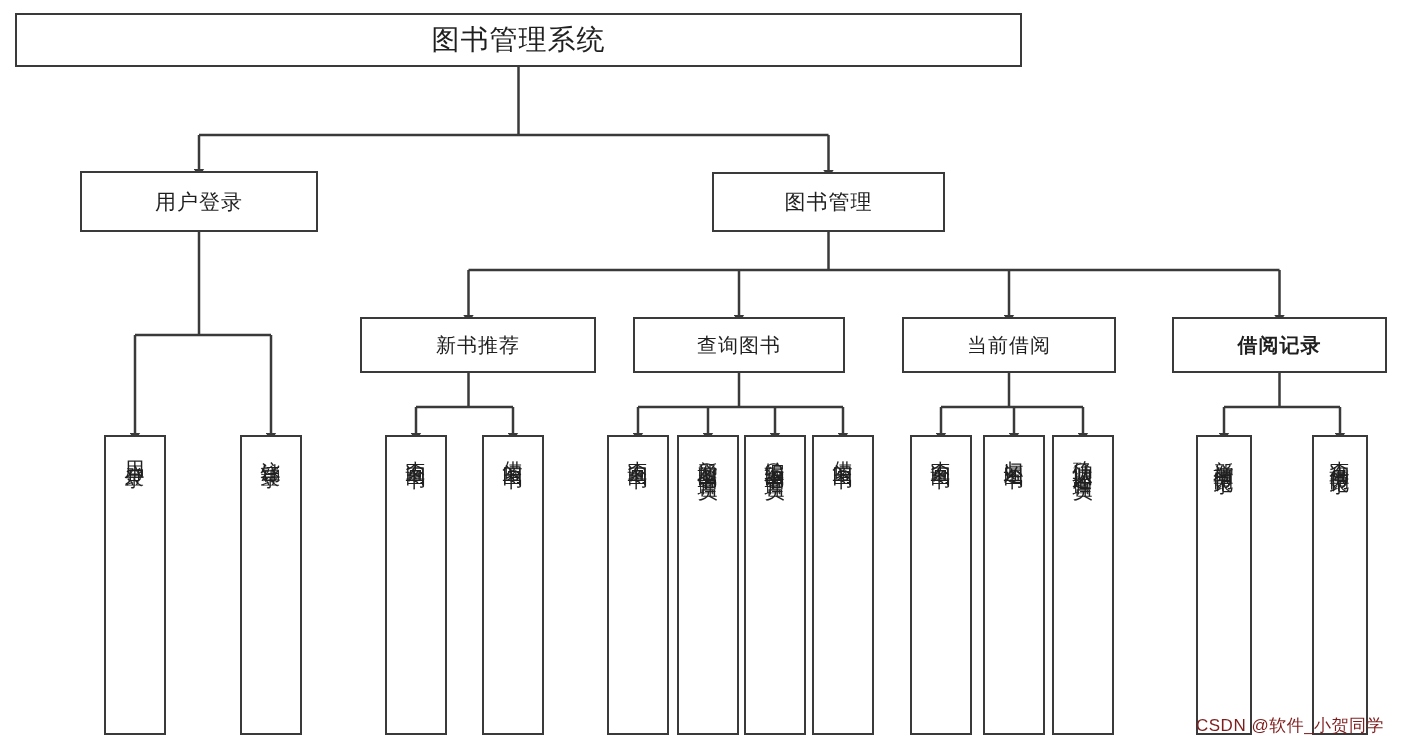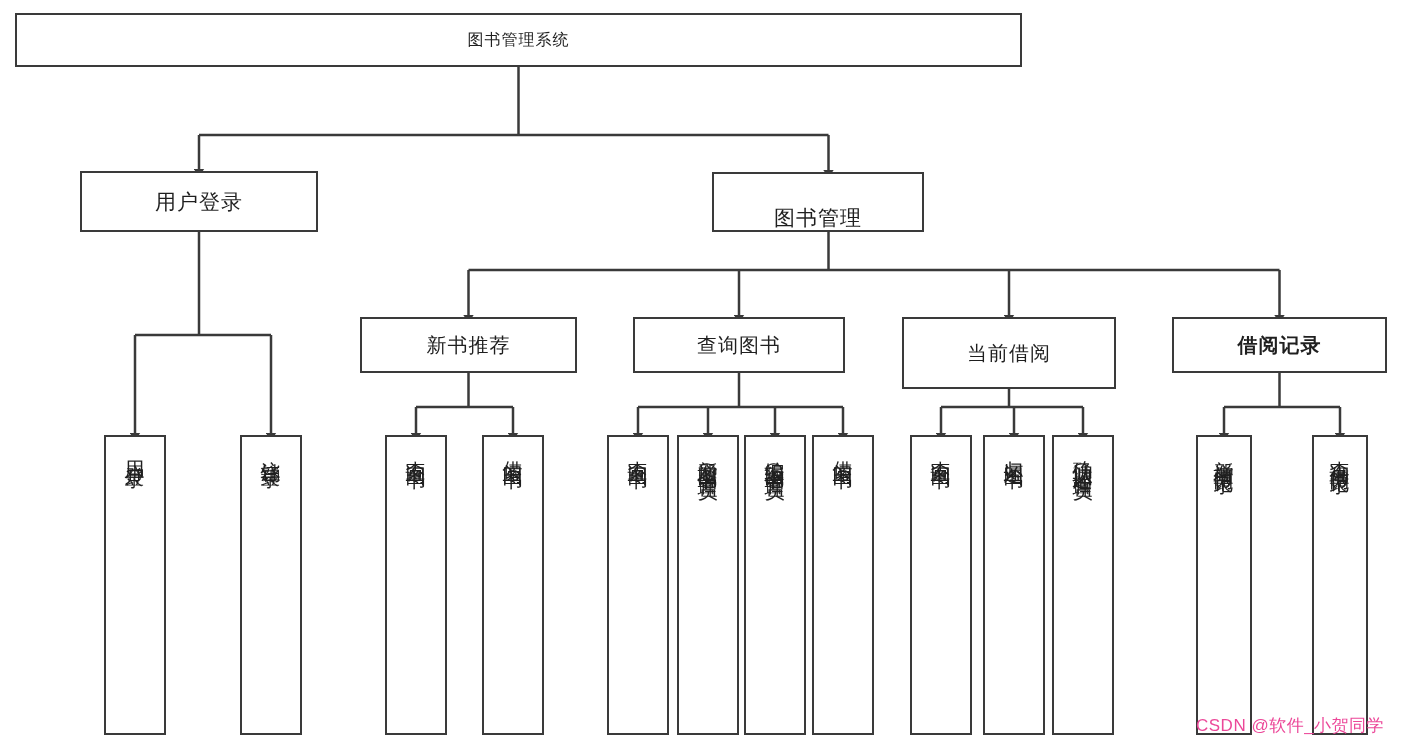--- a/index.html
+++ b/index.html
@@ -19,38 +19,38 @@
     display:flex;align-items:center;justify-content:center;
   }
   .node-label{
     color:#1f1f1f;
     letter-spacing:1px;
     white-space:nowrap;
     text-align:center;
     line-height:1.12;
   }
   .node.horiz .node-label{font-size:21px;}
-  .node.root .node-label{font-size:16px;text-align:right;}
+  .node.root .node-label{font-size:28px;text-align:right;}
   .node.level2 .node-label{font-size:20px;}
 
   
   .node.vert{align-items:flex-start;padding-top:8px;}
   .node.vert .node-label{
     writing-mode:vertical-rl;
     text-orientation:upright;
     font-size:20px;
     letter-spacing:3px;
     line-height:1;
     display:block;
     margin:0 auto;
   }
 
   .watermark{
     position:absolute;
-    color:#ec4899;
+    color:#7f1d1d;
     font-size:17px;
     white-space:nowrap;
     user-select:none;
     letter-spacing:.5px;
   }
 </style>
 </head>
 <body>
 
 <div id="diagram-root">
@@ -97,30 +97,30 @@
       </g>
   </svg>
 
   <div id="node-layer">
       <div class="node horiz root" style="left: 15px; top: 13px; width: 1007px; height: 54px;">
         <span class="node-label">图书管理系统</span>
       </div>
       <div class="node horiz " style="left: 80px; top: 171px; width: 238px; height: 61px;">
         <span class="node-label">用户登录</span>
       </div>
-      <div class="node horiz " style="left: 712px; top: 172px; width: 212px; height: 60px; align-items: flex-end;">
+      <div class="node horiz " style="left: 712px; top: 172px; width: 233px; height: 60px;">
         <span class="node-label">图书管理</span>
       </div>
-      <div class="node horiz level2" style="left: 360px; top: 317px; width: 217px; height: 56px;">
+      <div class="node horiz level2" style="left: 360px; top: 317px; width: 236px; height: 56px;">
         <span class="node-label">新书推荐</span>
       </div>
       <div class="node horiz level2" style="left: 633px; top: 317px; width: 212px; height: 56px;">
         <span class="node-label">查询图书</span>
       </div>
-      <div class="node horiz level2" style="left: 902px; top: 317px; width: 214px; height: 72px;">
+      <div class="node horiz level2" style="left: 902px; top: 317px; width: 214px; height: 56px;">
         <span class="node-label">当前借阅</span>
       </div>
       <div class="node horiz level2" style="left: 1172px; top: 317px; width: 215px; height: 56px; font-weight: bold;">
         <span class="node-label">借阅记录</span>
       </div>
       <div class="node vert " style="left: 104px; top: 435px; width: 62px; height: 300px;">
         <span class="node-label">用户登录</span>
       </div>
       <div class="node vert " style="left: 240px; top: 435px; width: 62px; height: 300px;">
         <span class="node-label">注销登录</span>

